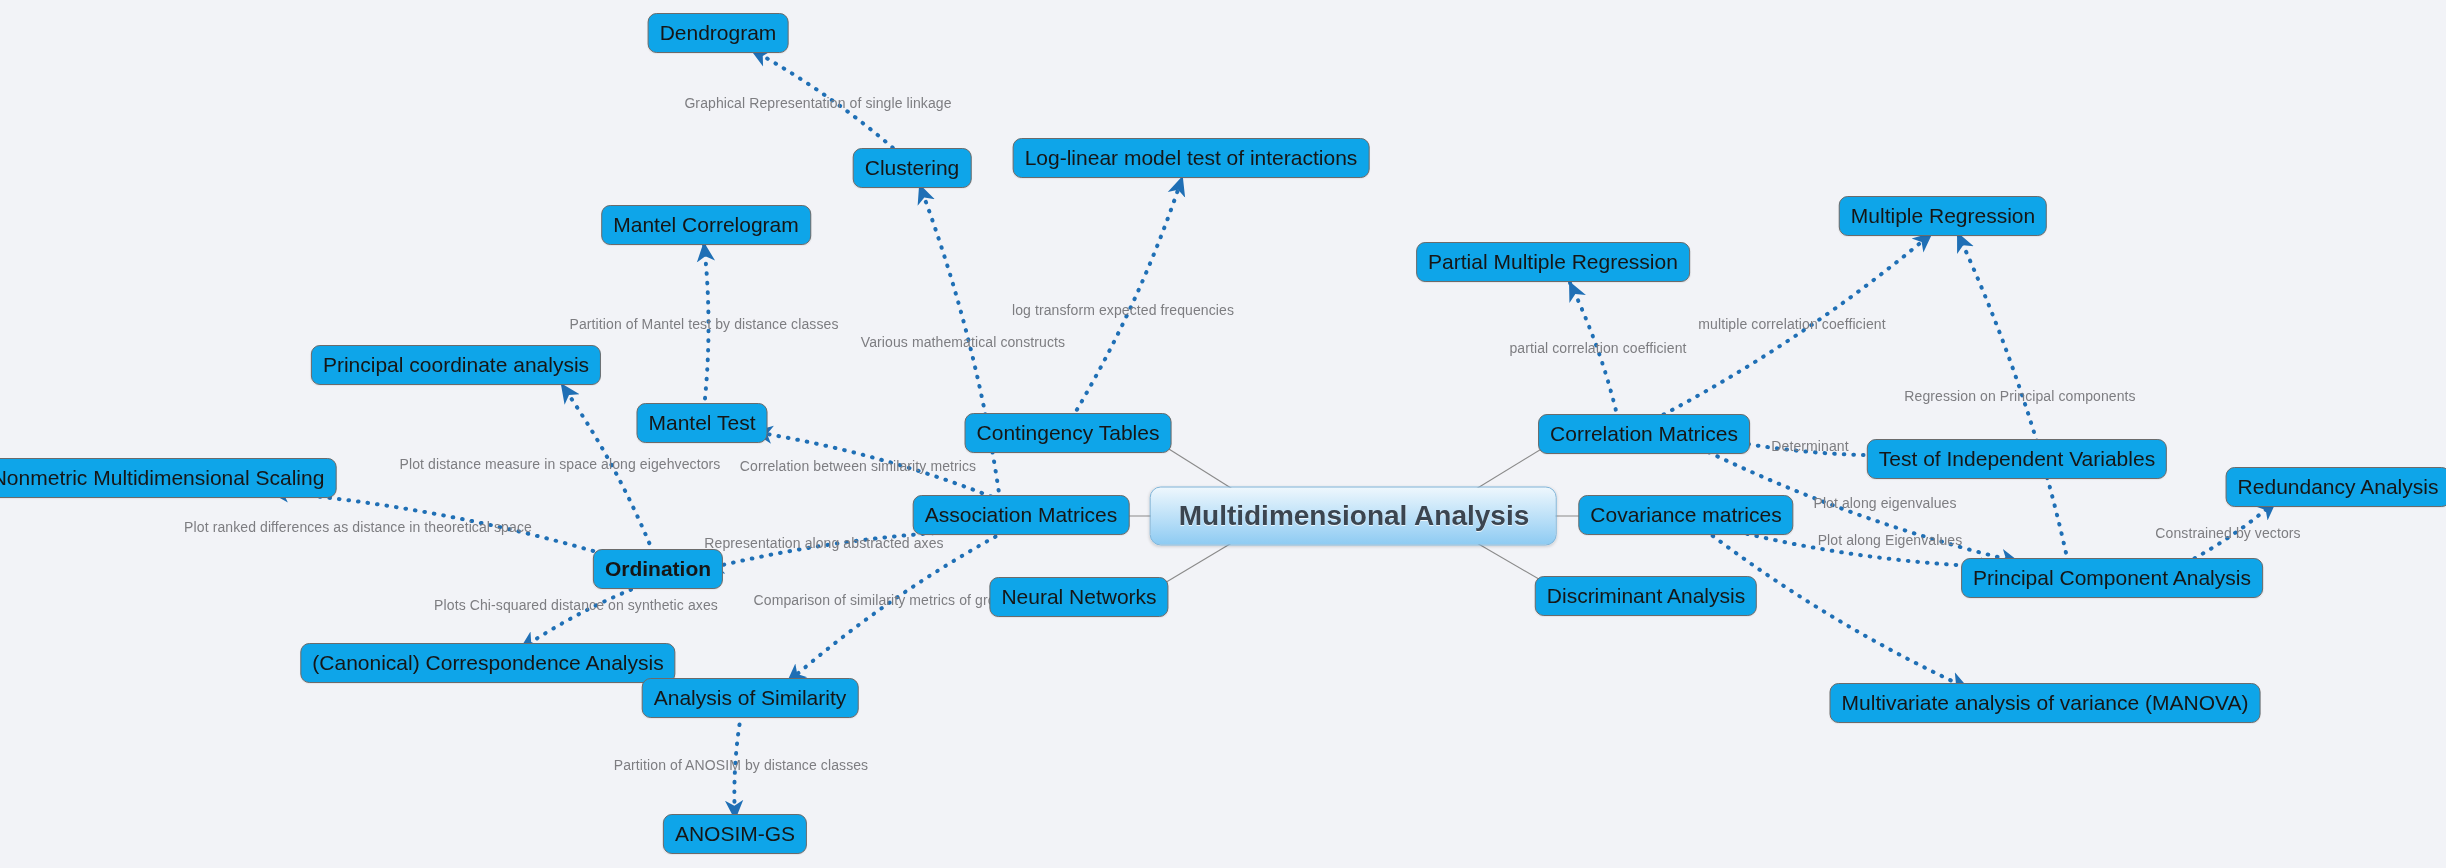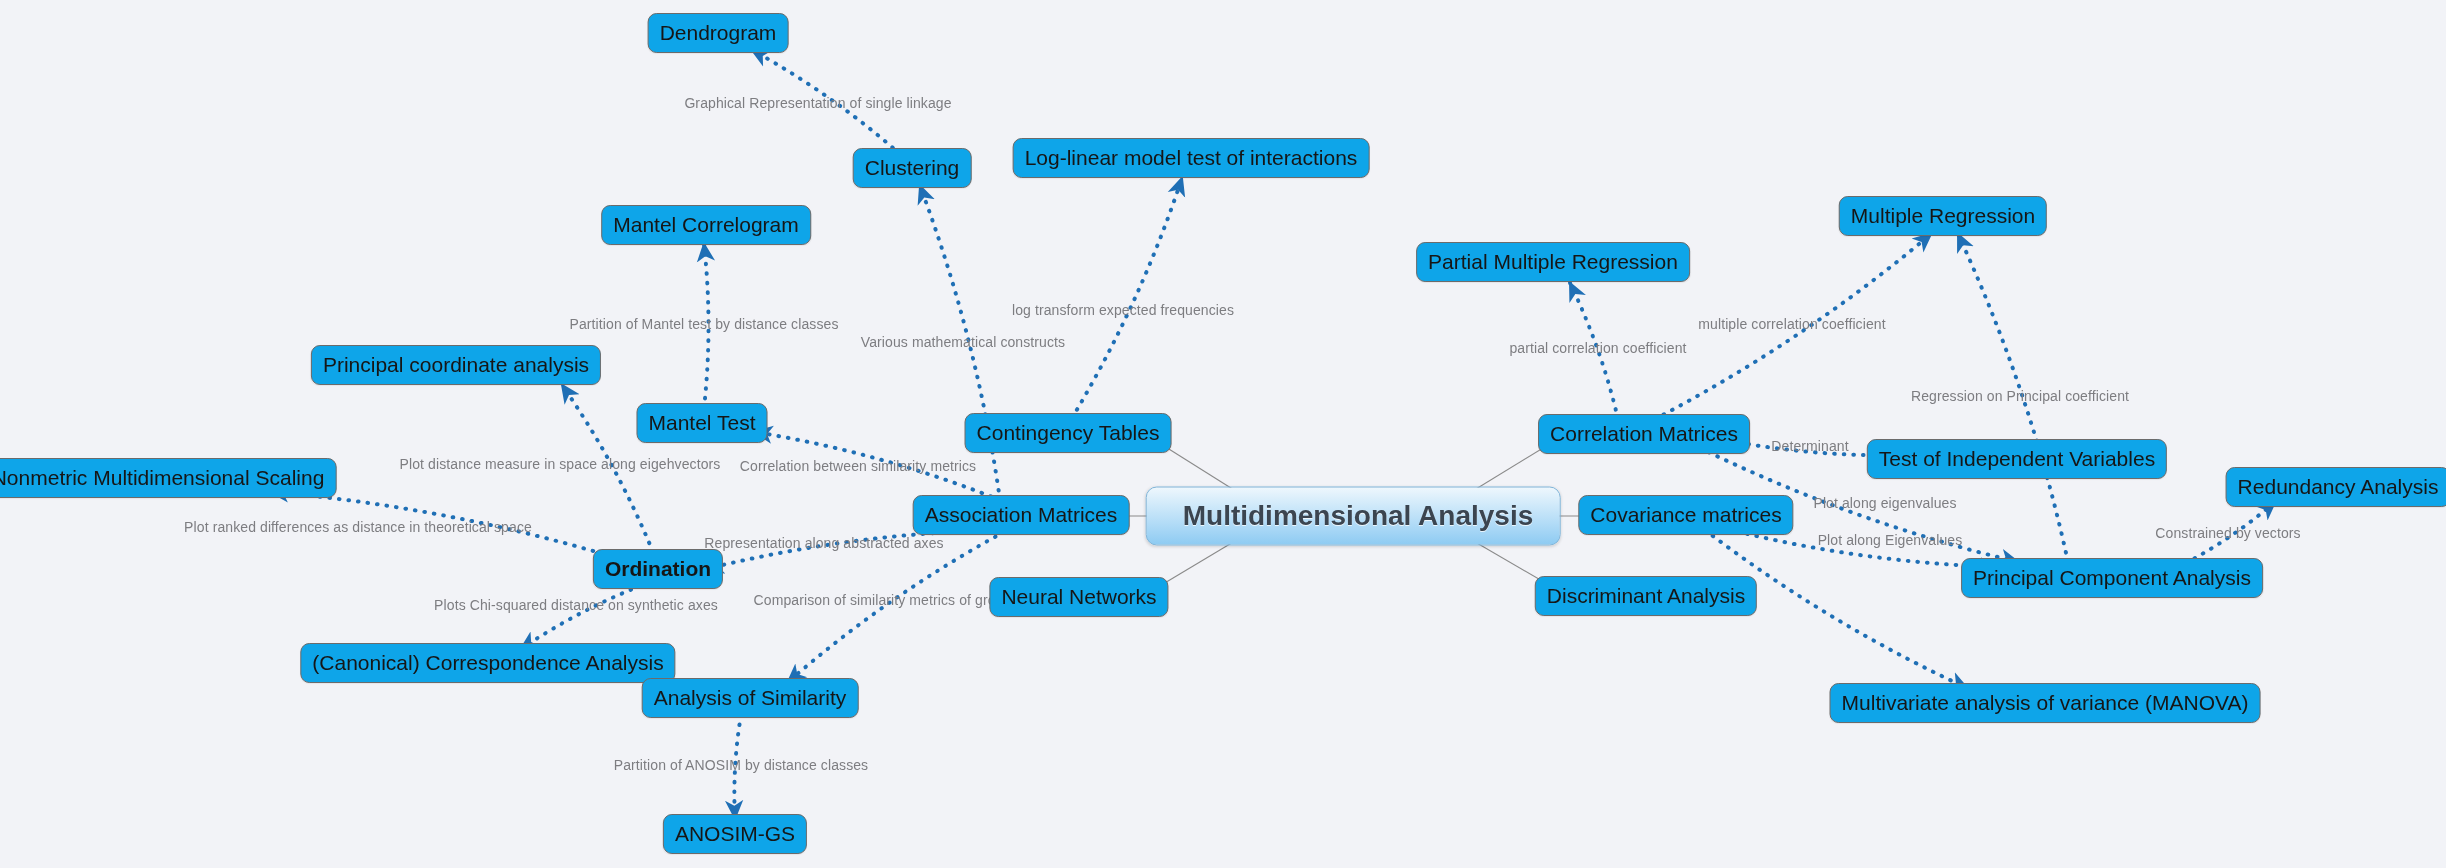--- a/index.html
+++ b/index.html
@@ -41,21 +41,21 @@
     transform: translate(-50%, -50%);
     box-shadow: 0 1px 1px rgba(0,0,0,0.06);
   }
   .node.root {
     background: linear-gradient(to bottom, #eef7fd 0%, #dceffb 18%, #b3dcf7 62%, #8ecbf2 100%);
     border: 1px solid #7fb4d8;
     border-radius: 11px;
     font-size: 28px;
     font-weight: bold;
     color: #3b4550;
-    padding: 14px 26px 15px 36px;
+    padding: 14px 26px 15px 28px;
     text-shadow: 0 1px 0 rgba(255,255,255,0.75);
     box-shadow: 0 1px 3px rgba(0,0,0,0.14);
   }
   .elabel {
     position: absolute;
     transform: translate(-50%, -50%);
     font-size: 14px;
     color: #7d7d81;
     white-space: nowrap;
     line-height: 1;
@@ -109,21 +109,21 @@
       <div class="elabel" style="left: 704px; top: 324px;">Partition of Mantel test by distance classes</div>
       <div class="elabel" style="left: 858px; top: 466px;">Correlation between similarity metrics</div>
       <div class="elabel" style="left: 560px; top: 464px;">Plot distance measure in space along eigehvectors</div>
       <div class="elabel" style="left: 358px; top: 527px;">Plot ranked differences as distance in theoretical space</div>
       <div class="elabel" style="left: 824px; top: 543px;">Representation along abstracted axes</div>
       <div class="elabel" style="left: 576px; top: 605px;">Plots Chi-squared distance on synthetic axes</div>
       <div class="elabel" style="left: 886px; top: 600px;">Comparison of similarity metrics of groups</div>
       <div class="elabel" style="left: 741px; top: 765px;">Partition of ANOSIM by distance classes</div>
       <div class="elabel" style="left: 1598px; top: 348px; text-align: center;">partial correlation coefficient</div>
       <div class="elabel" style="left: 1792px; top: 324px;">multiple correlation coefficient</div>
-      <div class="elabel" style="left: 2020px; top: 396px;">Regression on Principal coefficient</div>
+      <div class="elabel" style="left: 2020px; top: 396px;">Regression on Principal components</div>
       <div class="elabel" style="left: 1810px; top: 446px;">Determinant</div>
       <div class="elabel" style="left: 1885px; top: 503px;">Plot along eigenvalues</div>
       <div class="elabel" style="left: 1890px; top: 540px;">Plot along Eigenvalues</div>
       <div class="elabel" style="left: 2228px; top: 533px;">Constrained by vectors</div>
     </div>
   <div id="nodes">
       <div class="node" style="left: 718px; top: 33px;">Dendrogram</div>
       <div class="node" style="left: 912px; top: 168px;">Clustering</div>
       <div class="node" style="left: 1191px; top: 158px;">Log-linear model test of interactions</div>
       <div class="node" style="left: 706px; top: 225px;">Mantel Correlogram</div>

